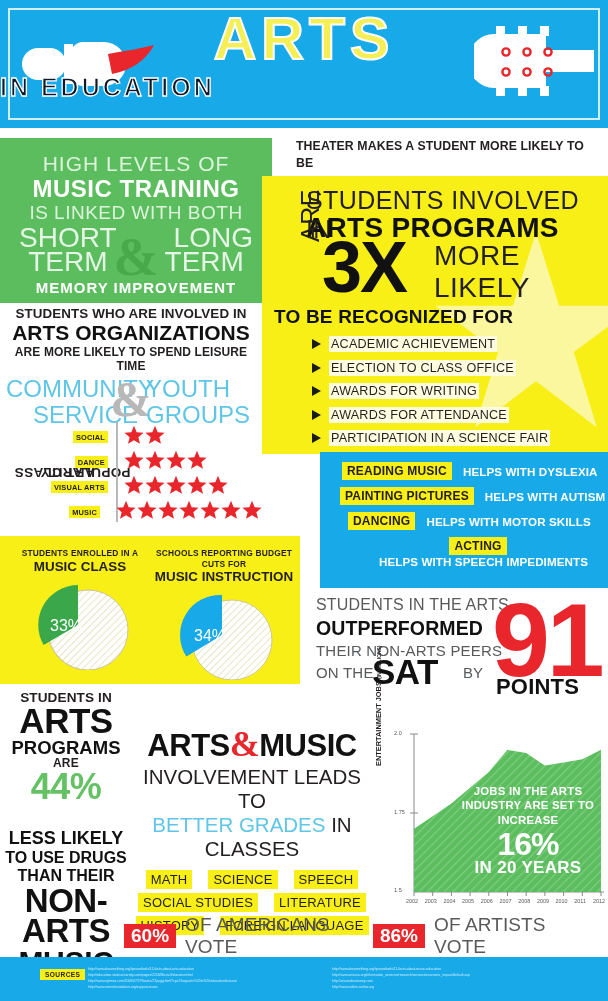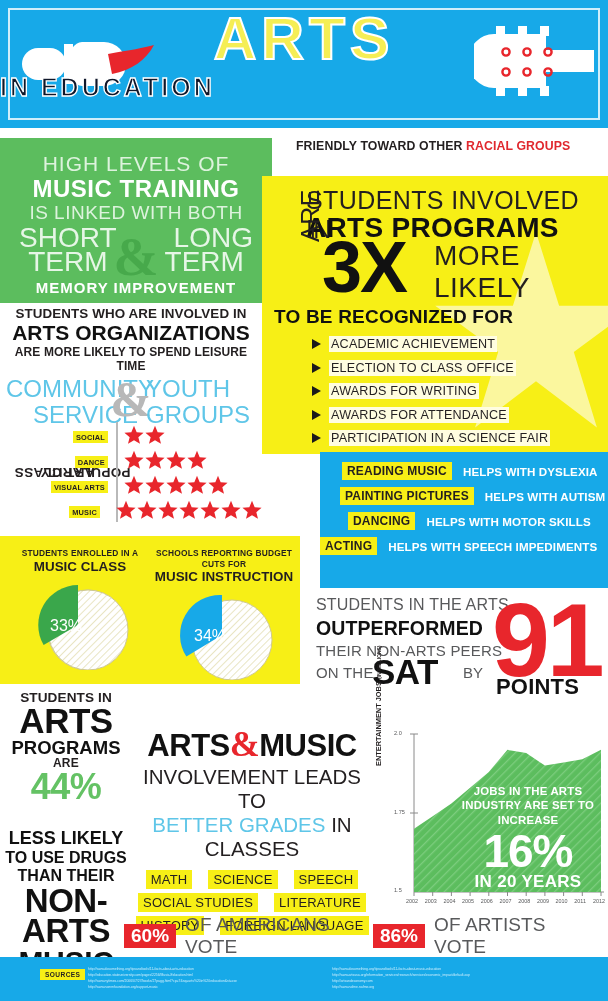--- a/index.html
+++ b/index.html
@@ -203,21 +203,21 @@
   .ylabel {
     position:absolute; left:-6px; top:34px;
     transform:rotate(-90deg); transform-origin:left top;
     font-size:7.4px; font-weight:bold; color:#231f20; white-space:nowrap;
   }
   .ylabel .small { font-size:5px; }
   .ytick { position:absolute; font-size:5.6px; color:#58595b; }
   .xtick { position:absolute; font-size:5.4px; color:#58595b; }
   .chart-overlay { position:absolute; left:78px; top:52px; width:140px; text-align:center; color:#ffffff; }
   .co1 { font-size:11.4px; font-weight:bold; line-height:1.25; letter-spacing:0.2px;}
-  .co2 { font-size:46px; font-weight:bold; line-height:0.98; letter-spacing:-1px; margin-top:2px;}
+  .co2 { font-size:32px; font-weight:bold; line-height:0.98; letter-spacing:-1px; margin-top:2px;}
   .co3 { font-size:17px; font-weight:bold; letter-spacing:0.3px; margin-top:-2px;}
 
   
   .vote { position:absolute; left:124px; top:921px; width:470px; height:30px; display:flex; align-items:center; }
   .vote-pct {
     background:#e8262c; color:#ffffff; font-size:19px; font-weight:bold;
     padding:1px 7px; letter-spacing:0px;
   }
   .vote-txt { color:#58595b; font-size:19px; margin:0 18px 0 9px; letter-spacing:0.1px;}
 
@@ -285,20 +285,21 @@
     </div>
     <div class="g4" style="margin-top:-4px">
       <span>TERM</span>
       <span style="display:inline-block;width:42px"></span>
       <span>TERM</span>
     </div>
     <div class="g5">MEMORY IMPROVEMENT</div>
   </div>
 
   <div class="theater-text">
+    <div>THEATER MAKES A STUDENT MORE LIKELY TO BE</div>
     <div>
       <span>FRIENDLY TOWARD OTHER </span><span class="racial">RACIAL GROUPS</span>
     </div>
   </div>
 
   <div class="yellow-block">
     <svg class="star-bg" viewBox="0 0 100 100">
       <polygon points="50,2 61,37 98,37 68,59 79,95 50,73 21,95 32,59 2,37 39,37" fill="#fbf79e"></polygon>
     </svg>
     <div class="yb1">STUDENTS INVOLVED IN</div>
@@ -441,21 +442,21 @@
         <span class="blue-desc">HELPS WITH DYSLEXIA</span>
       </div>
       <div class="blue-row" style="padding-left: 20px;">
         <span class="blue-tag">PAINTING PICTURES</span>
         <span class="blue-desc">HELPS WITH AUTISM</span>
       </div>
       <div class="blue-row" style="padding-left: 28px;">
         <span class="blue-tag">DANCING</span>
         <span class="blue-desc">HELPS WITH MOTOR SKILLS</span>
       </div>
-      <div class="blue-row" style="">
+      <div class="blue-row" style="padding-left: 28px; flex-direction: column;">
         <span class="blue-tag">ACTING</span>
         <span class="blue-desc">HELPS WITH SPEECH IMPEDIMENTS</span>
       </div>
     </div>
 
   <div class="pie-block">
     <div class="pie-wrap" style="left:10px; width:140px;">
       <div class="pie-cap">
         <div class="c1">STUDENTS ENROLLED IN A</div>
         <div class="c2">MUSIC CLASS</div>

